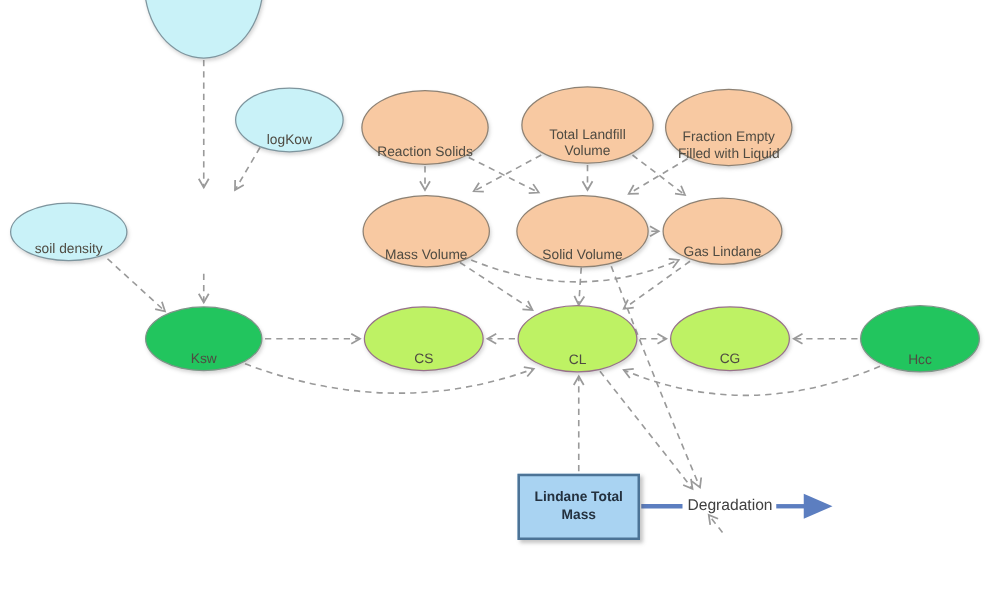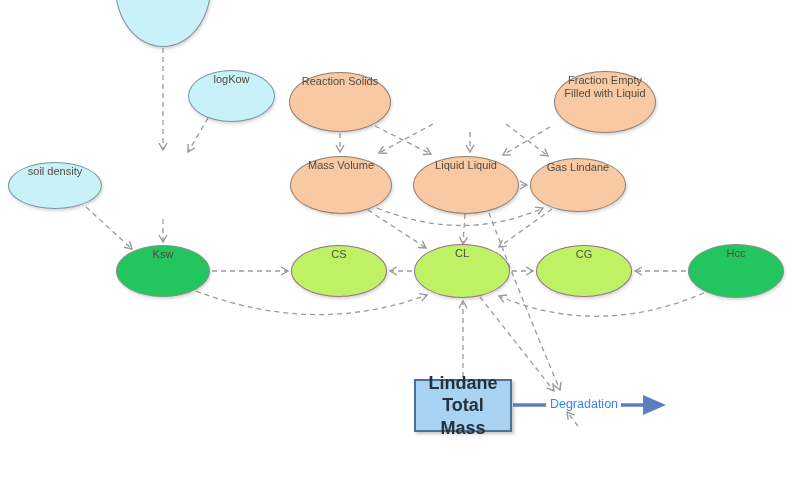--- a/index.html
+++ b/index.html
@@ -3,38 +3,38 @@
 <meta charset="utf-8">
 <style>
   html,body { margin:0; padding:0; background:#ffffff; }
   #canvas {
     position:relative; width:800px; height:481px; overflow:hidden;
     background:#ffffff; font-family:"Liberation Sans", sans-serif;
   }
   #arrow-layer { position:absolute; left:0; top:0; z-index:1; pointer-events:none; }
   .node {
     position:absolute; z-index:2; border-radius:50%;
-    display:flex; align-items:flex-start; justify-content:center;
+    display:flex; align-items:flex-end; justify-content:center;
     text-align:center; font-size:11px; line-height:1.2; color:#4f4b42;
     padding:2px 5px; box-sizing:border-box;
     box-shadow:1px 2px 3px rgba(90,90,90,0.25);
   }
   .cyan   { background:#c9f2f8; border:1.6px solid #7e959e; }
   .orange { background:#f8c9a2; border:1.6px solid #8d8173; }
   .green  { background:#22c55e; border:1.6px solid #7e9488; }
   .pink   { background:#bef264; border:1.6px solid #97718a; }
   .stock {
     position:absolute; z-index:2; background:#a9d3f2; border:2px solid #4c7396;
     display:flex; align-items:center; justify-content:center; text-align:center;
-    font-size:18px; font-weight:bold; line-height:1.25; color:#24313f;
+    font-size:11px; font-weight:bold; line-height:1.25; color:#24313f;
     box-sizing:border-box; padding:2px 6px;
     box-shadow:2px 2px 3px rgba(90,90,90,0.35);
   }
   .flow-label {
-    position:absolute; z-index:3; color:#3b82f6; font-size:12.5px;
+    position:absolute; z-index:3; color:#404040; font-size:12.5px;
     text-align:center;
   }
 </style>
 </head>
 <body>
 
 <div id="canvas">
 
   <svg id="arrow-layer" width="800" height="481" viewBox="0 0 800 481">
     <defs>
@@ -92,31 +92,34 @@
 
 
   <div class="node green" style="left:116px; top:245px; width:94px; height:52px">
     <span>Ksw</span>
   </div>
 
   <div class="node orange" style="left:289px; top:72px; width:102px; height:60px">
     <span>Reaction Solids</span>
   </div>
 
+  <div class="node orange" style="left:417px; top:69px; width:106px; height:62px">
+    <span>Total Landfill Volume</span>
+  </div>
 
-  <div class="node orange" style="left:554px; top:71px; width:102px; height:62px">
+  <div class="node orange" style="left:532px; top:71px; width:102px; height:62px">
     <span>Fraction Empty Filled with Liquid</span>
   </div>
 
   <div class="node orange" style="left:290px; top:156px; width:102px; height:58px">
     <span>Mass Volume</span>
   </div>
 
   <div class="node orange" style="left:413px; top:156px; width:106px; height:58px">
-    <span>Liquid Liquid</span>
+    <span>Solid Volume</span>
   </div>
 
   <div class="node orange" style="left:530px; top:158px; width:96px; height:54px">
     <span>Gas Lindane</span>
   </div>
 
   <div class="node pink" style="left:291px; top:245px; width:96px; height:52px">
     <span>CS</span>
   </div>
 

